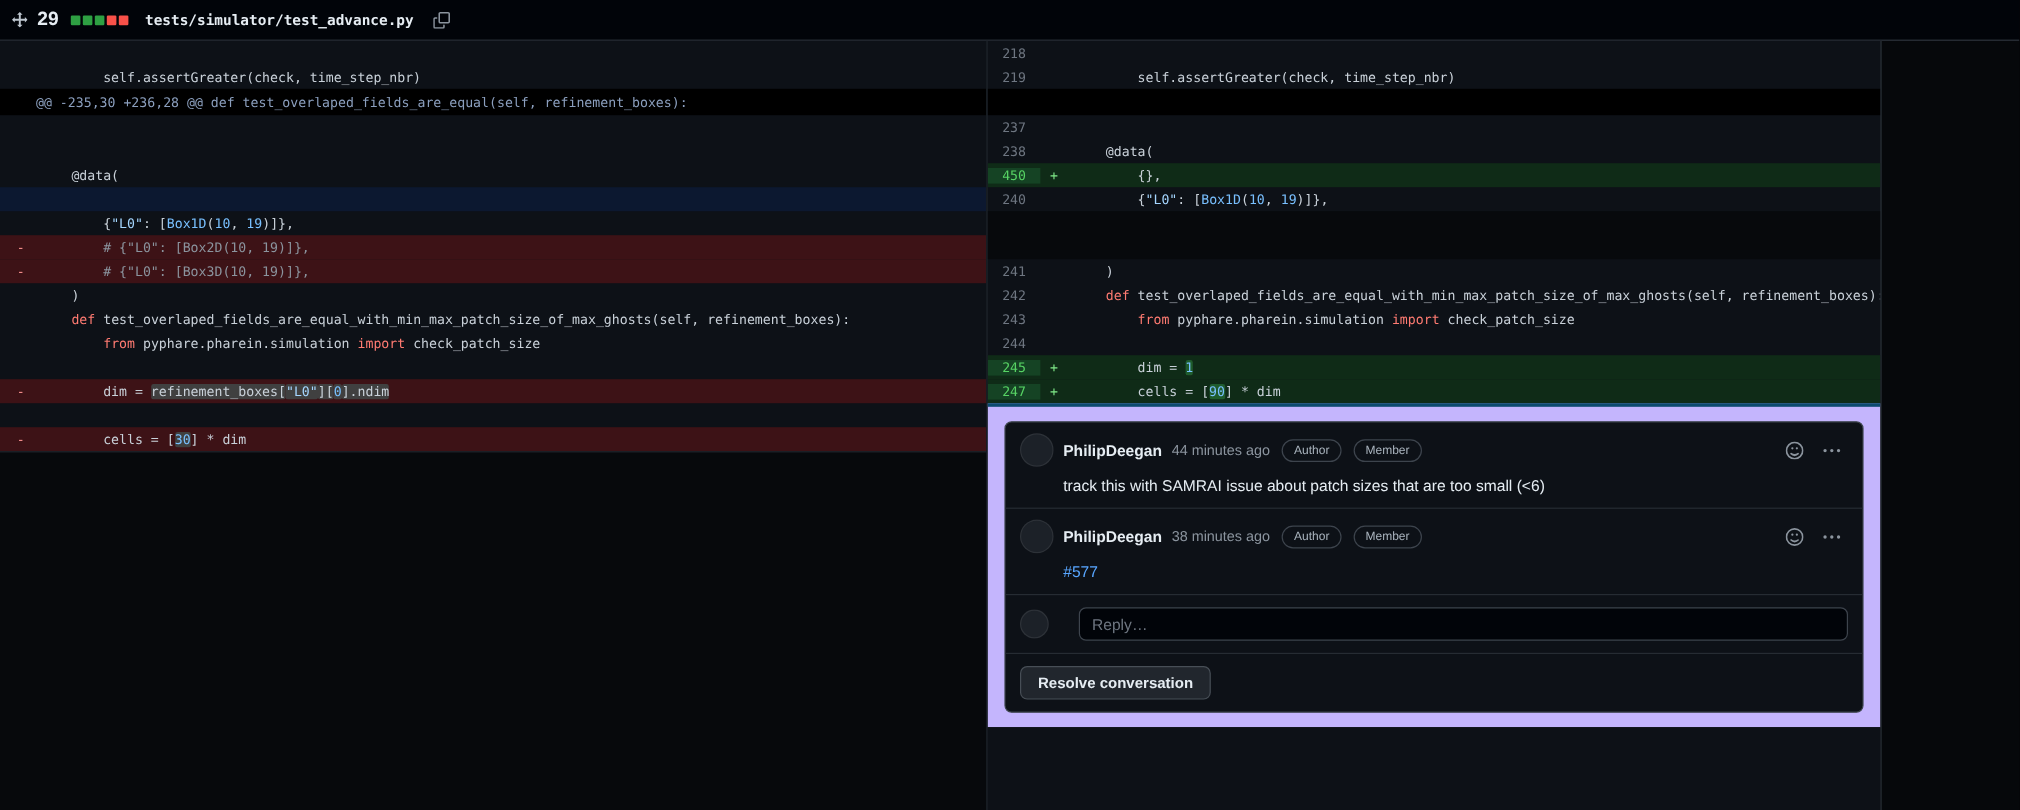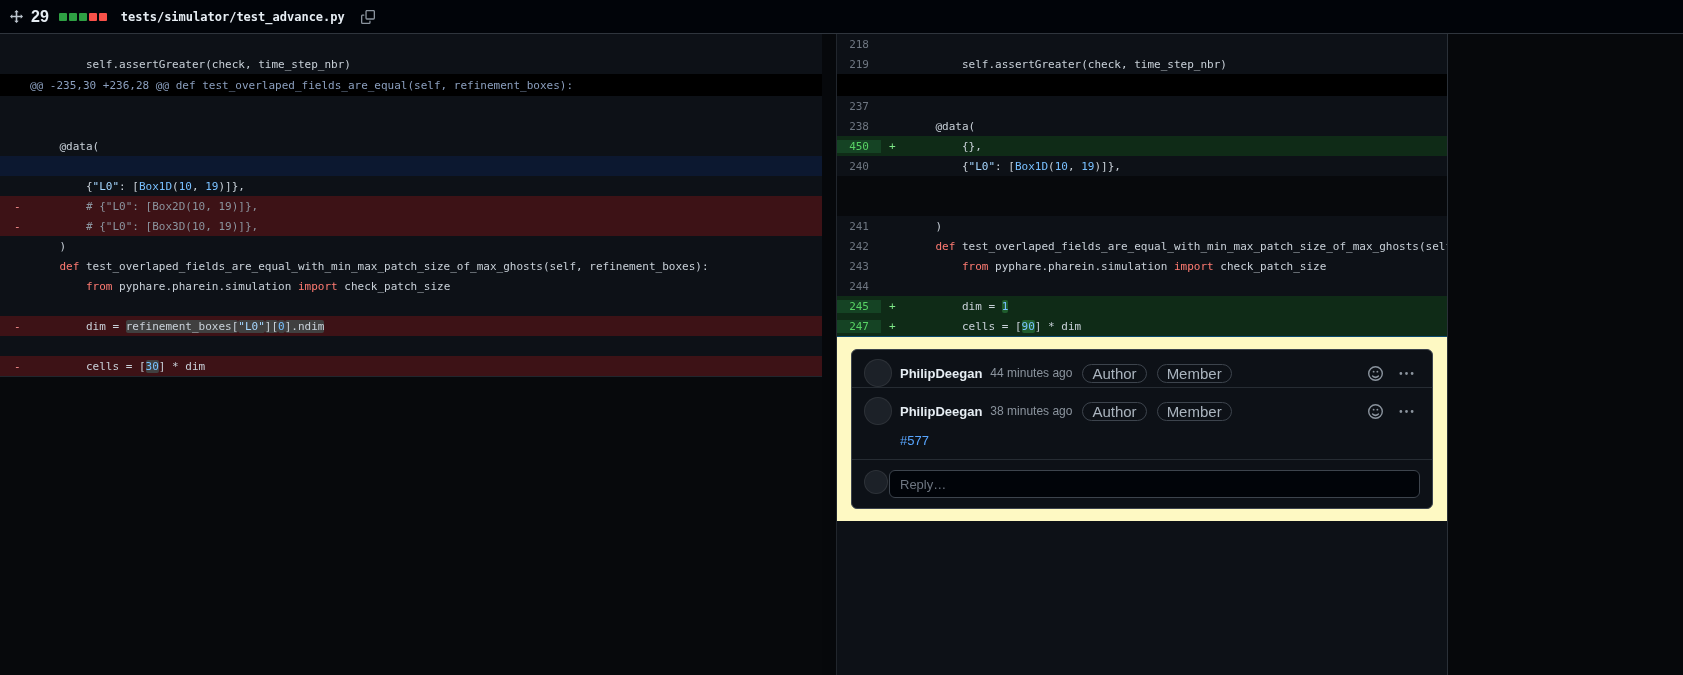--- a/index.html
+++ b/index.html
@@ -15,21 +15,21 @@
   .diffstat span { width:8px; height:8px; border-radius:1px; display:block; }
   .file-path { color:#e6edf3; font-family:"DejaVu Sans Mono", monospace; font-size:12px;
                font-weight:700; margin-left:6px; }
   .icon-flex { display:flex; align-items:center; }
   .copy-btn { margin-left:8px; cursor:pointer; }
 
   
   .diff-wrap { display:flex; height:641px; }
   .pane { background:#0d1117; overflow:hidden; display:flex; flex-direction:column; }
   .pane.left  { width:822px; }
-  .pane.right { width:612px; border-left:1px solid #21262d; border-right:1px solid #2a3038;margin-left:14px; }
+  .pane.right { width:746px; border-left:1px solid #21262d; border-right:1px solid #2a3038; }
   .rows { flex:none; }
   .pane-filler { flex:1; }
   .pane.left .pane-filler { background:#07090c; border-top:1px solid #21262d; }
   .pane.right .pane-filler { background:#0d1117; }
 
   .row { height:20px; display:flex; align-items:center; white-space:pre; overflow:hidden;
          font-family:"DejaVu Sans Mono", monospace; font-size:11px; color:#c9d1d9; flex:none; }
   .row .sign { width:33px; flex:none; padding-left:14px; }
   .pane.right .row .sign { width:28px; padding-left:8px; }
   .row .num  { width:44px; flex:none; text-align:right; padding-right:12px;
@@ -47,36 +47,36 @@
   .hunk-text { padding-left:10px; font-size:11px; white-space:pre; }
 
   .tok-kw { color:#ff7b72; }
   .tok-s  { color:#a5d6ff; }
   .tok-n  { color:#79c0ff; }
   .tok-c  { color:#8b949e; }
   .hl-del { background:#404040; border-radius:2px; }
   .hl-add { background:#1f5c2d; border-radius:2px; }
 
   
-  .thread-zone { border-top:1px solid #0c4a6e; padding:12px 14px; background:#fef9c3; flex:none; }
+  .thread-zone { border-top:3px solid #0c4a6e; padding:12px 14px; background:#c4b5fd; flex:none; }
   .thread { border:1px solid #3d444d; border-radius:6px; background:#0d1117; overflow:hidden; }
   .comment + .comment { border-top:1px solid #262c33; }
   .c-head { display:flex; align-items:center; gap:8px; padding:9px 12px 0; }
   .avatar { width:28px; height:28px; border-radius:50%; background:#1c2128;
             border:1px solid rgba(255,255,255,0.08); flex:none; }
   .avatar.sm { width:24px; height:24px; }
   .c-author { color:#e6edf3; font-weight:700; font-size:13px; }
   .c-time { color:#8b949e; font-size:12px; }
-  .badge { border:1px solid #3d444d; border-radius:999px; color:#aab4be; font-size:15px;
+  .badge { border:1px solid #3d444d; border-radius:999px; color:#aab4be; font-size:10px;
            padding:1px 9px; line-height:15px; margin-left:2px; }
   .c-actions { margin-left:auto; display:flex; gap:16px; align-items:center; padding-right:6px; }
   .icon-btn { color:#8b949e; cursor:pointer; display:flex; align-items:center; }
   .c-body { padding:8px 12px 11px 48px; color:#e6edf3; font-size:13px; }
   .c-link { color:#58a6ff; cursor:pointer; }
-  .reply-row { border-top:1px solid #262c33; display:flex; gap:1px; 
+  .reply-row { border-top:1px solid #262c33; display:flex; gap:25px; align-items:center;
                padding:10px 12px; }
   .reply-input { flex:1; height:28px; background:#010409; border:1px solid #3d444d;
                  border-radius:6px; color:#e6edf3; padding:0 10px; font-size:13px;
                  font-family:"Liberation Sans", sans-serif; }
   .reply-input::placeholder { color:#6e7681; }
   .resolve-row { border-top:1px solid #262c33; padding:10px 12px; }
   .resolve-btn { background:#21262d; border:1px solid #474e56; color:#e6edf3; font-weight:700;
                  font-size:12.5px; padding:6px 14px; border-radius:6px; cursor:pointer;
                  font-family:"Liberation Sans", sans-serif; }
 </style>
@@ -166,20 +166,21 @@
                       <path d="M8 0a8 8 0 1 1 0 16A8 8 0 0 1 8 0ZM1.5 8a6.5 6.5 0 1 0 13 0 6.5 6.5 0 0 0-13 0Zm9.08 2.16a.75.75 0 0 1 1.06 1.06A5.98 5.98 0 0 1 8 12.99a5.98 5.98 0 0 1-3.64-1.77.75.75 0 1 1 1.06-1.06 4.48 4.48 0 0 0 5.16 0ZM5 6a1 1 0 1 1 2 0 1 1 0 0 1-2 0Zm4 0a1 1 0 1 1 2 0 1 1 0 0 1-2 0Z"></path>
                     </svg>
                 </span>
                 <span class="icon-btn">
                   <svg width="15" height="15" viewBox="0 0 16 16" fill="#8b949e">
                       <path d="M8 9.5a1.5 1.5 0 1 0 0-3 1.5 1.5 0 0 0 0 3ZM2 9.5a1.5 1.5 0 1 0 0-3 1.5 1.5 0 0 0 0 3Zm12 0a1.5 1.5 0 1 0 0-3 1.5 1.5 0 0 0 0 3Z"></path>
                     </svg>
                 </span>
               </span>
             </div>
+            <div class="c-body">track this with SAMRAI issue about patch sizes that are too small (&lt;6)</div>
           </div>
 
           <div class="comment">
             <div class="c-head">
               <span class="avatar"></span>
               <span class="c-author">PhilipDeegan</span>
               <span class="c-time">38 minutes ago</span>
               <span class="badge">Author</span>
               <span class="badge">Member</span>
               <span class="c-actions">
@@ -196,20 +197,23 @@
               </span>
             </div>
             <div class="c-body c-link">#577</div>
           </div>
 
           <div class="reply-row">
             <span class="avatar sm"></span>
             <input class="reply-input" type="text" placeholder="Reply…" style="">
           </div>
 
+          <div class="resolve-row">
+            <button class="resolve-btn">Resolve conversation</button>
+          </div>
 
         </div>
       </div>
 
       <div class="pane-filler"></div>
     </div>
   </div>
 </div>
 
 </body></html>

